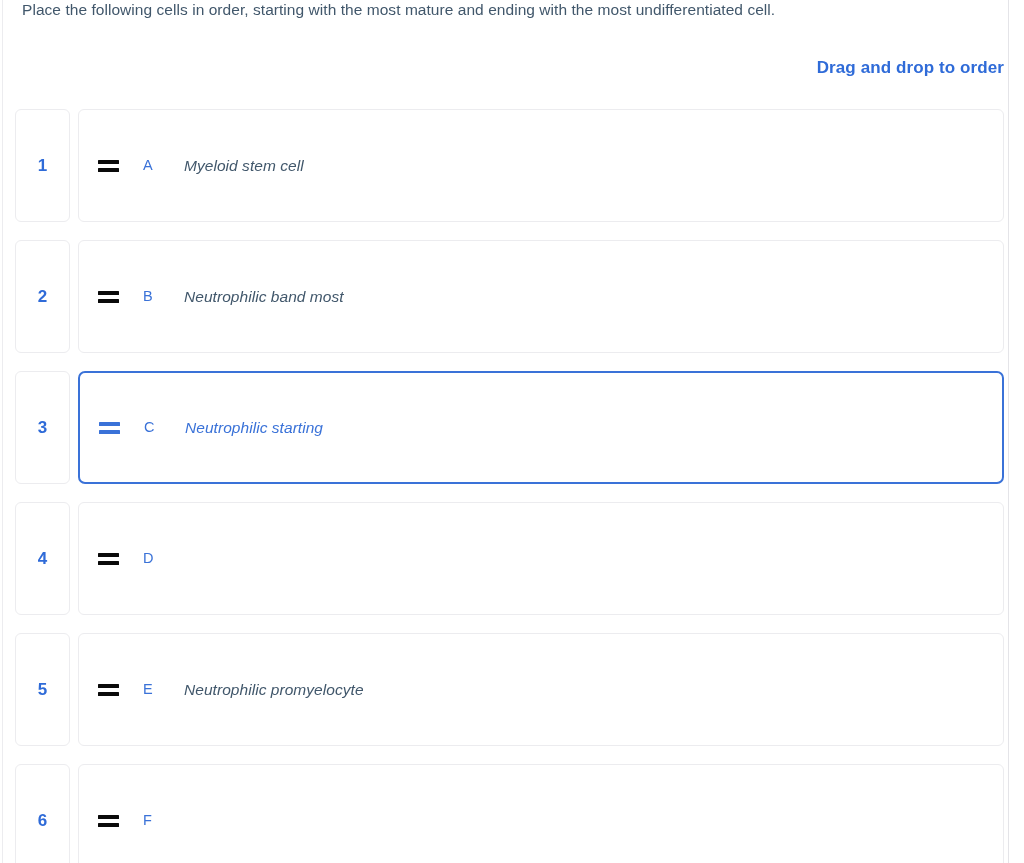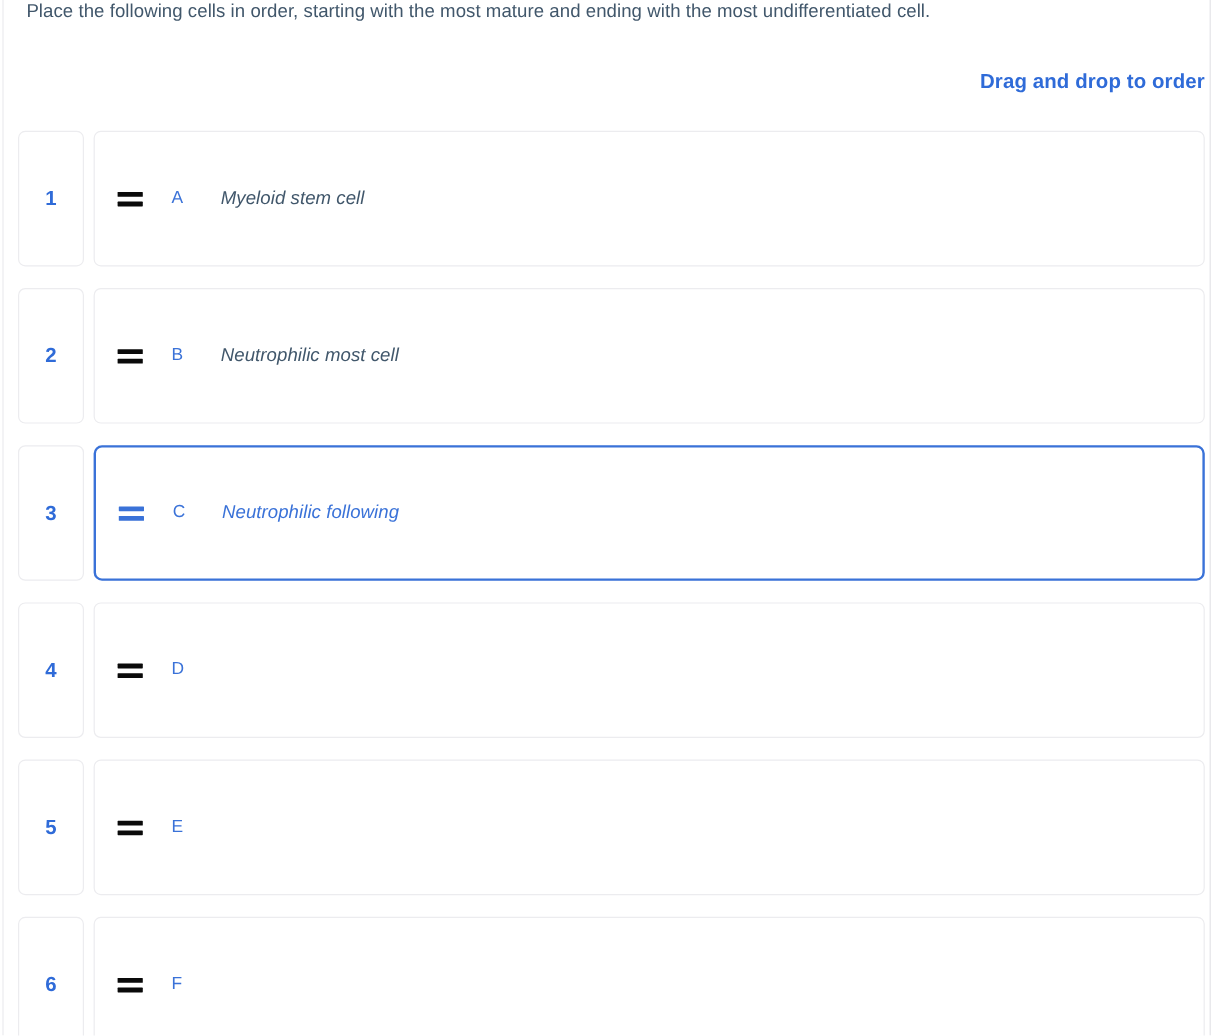--- a/index.html
+++ b/index.html
@@ -194,34 +194,34 @@
       <div class="row">
         <div class="num-box">
           <span class="num-text">2</span>
         </div>
         <div class="card">
           <div class="handle">
             <span class="bar"></span>
             <span class="bar"></span>
           </div>
           <span class="letter">B</span>
-          <span class="label">Neutrophilic most cell</span>
+          <span class="label">Neutrophilic band most</span>
         </div>
       </div>
       <div class="row selected">
         <div class="num-box">
           <span class="num-text">3</span>
         </div>
         <div class="card">
           <div class="handle">
             <span class="bar"></span>
             <span class="bar"></span>
           </div>
           <span class="letter">C</span>
-          <span class="label">Neutrophilic following</span>
+          <span class="label">Neutrophilic starting</span>
         </div>
       </div>
       <div class="row">
         <div class="num-box">
           <span class="num-text">4</span>
         </div>
         <div class="card">
           <div class="handle">
             <span class="bar"></span>
             <span class="bar"></span>
@@ -232,20 +232,21 @@
       <div class="row">
         <div class="num-box">
           <span class="num-text">5</span>
         </div>
         <div class="card">
           <div class="handle">
             <span class="bar"></span>
             <span class="bar"></span>
           </div>
           <span class="letter">E</span>
+          <span class="label">Neutrophilic promyelocyte</span>
         </div>
       </div>
       <div class="row">
         <div class="num-box">
           <span class="num-text">6</span>
         </div>
         <div class="card">
           <div class="handle">
             <span class="bar"></span>
             <span class="bar"></span>

